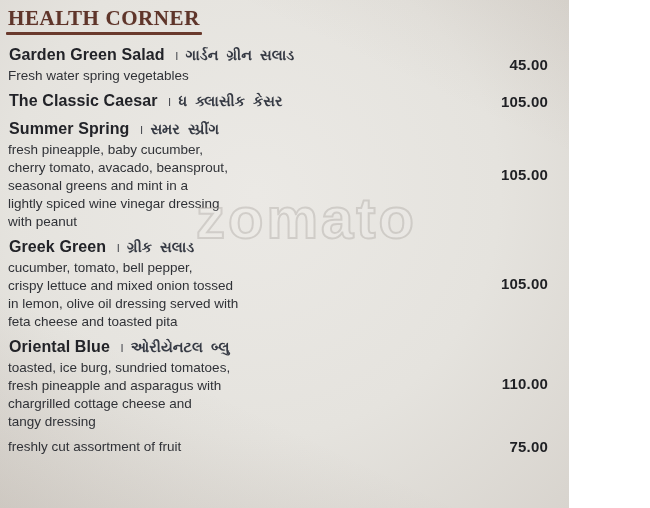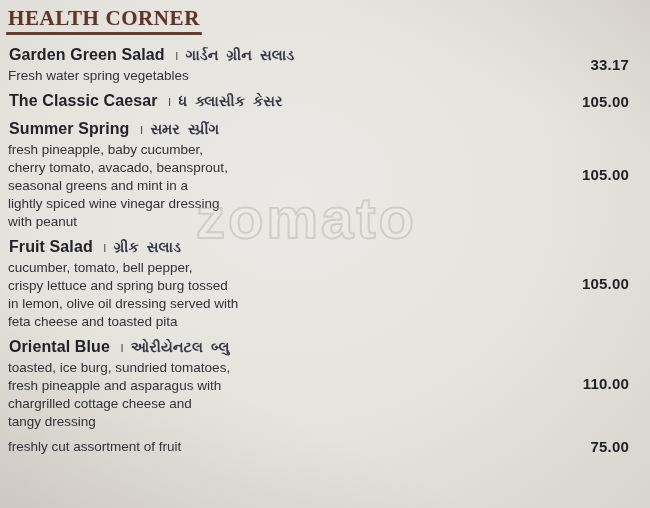--- a/index.html
+++ b/index.html
@@ -1,18 +1,18 @@
 <!DOCTYPE html>
 <html><head>
 <meta charset="utf-8">
 <style>
   html, body { margin: 0; padding: 0; }
   .page {
     position: relative;
-    width: 650px;
+    width: 569px;
     height: 508px;
     overflow: hidden;
     box-sizing: border-box;
     font-family: "Liberation Sans", sans-serif;
     background:
       linear-gradient(205deg, rgba(0,0,0,0) 72%, rgba(90,70,55,0.10) 100%),
       linear-gradient(25deg, rgba(0,0,0,0) 80%, rgba(120,100,85,0.08) 100%),
       radial-gradient(ellipse at 45% 38%, #ebe9e5 0%, #e5e3de 55%, #d8d4ce 100%);
     color: #26272b;
   }
@@ -108,21 +108,21 @@
 
   <div class="items">
 
     <div class="item">
       <div class="item-left">
         <div class="item-title">
           <span class="item-name">Garden Green Salad</span><span class="danda">।</span><span class="guj">ગાર્ડન ગ્રીન સલાડ</span>
         </div>
         <div class="item-desc">Fresh water spring vegetables</div>
       </div>
-      <div class="item-price">33.17</div>
+      <div class="item-price">45.00</div>
     </div>
 
     <div class="item">
       <div class="item-left">
         <div class="item-title">
           <span class="item-name">The Classic Caesar</span><span class="danda">।</span><span class="guj">ધ ક્લાસીક કેસર</span>
         </div>
       </div>
       <div class="item-price">105.00</div>
     </div>
@@ -137,24 +137,24 @@
 seasonal greens and mint in a
 lightly spiced wine vinegar dressing
 with peanut</div>
       </div>
       <div class="item-price">105.00</div>
     </div>
 
     <div class="item">
       <div class="item-left">
         <div class="item-title">
-          <span class="item-name">Fruit Salad</span><span class="danda">।</span><span class="guj">ગ્રીક સલાડ</span>
+          <span class="item-name">Greek Green</span><span class="danda">।</span><span class="guj">ગ્રીક સલાડ</span>
         </div>
         <div class="item-desc">cucumber, tomato, bell pepper,
-crispy lettuce and spring burg tossed
+crispy lettuce and mixed onion tossed
 in lemon, olive oil dressing served with
 feta cheese and toasted pita</div>
       </div>
       <div class="item-price">105.00</div>
     </div>
 
     <div class="item">
       <div class="item-left">
         <div class="item-title">
           <span class="item-name">Oriental Blue</span><span class="danda">।</span><span class="guj">ઓરીયેનટલ બ્લુ</span>

